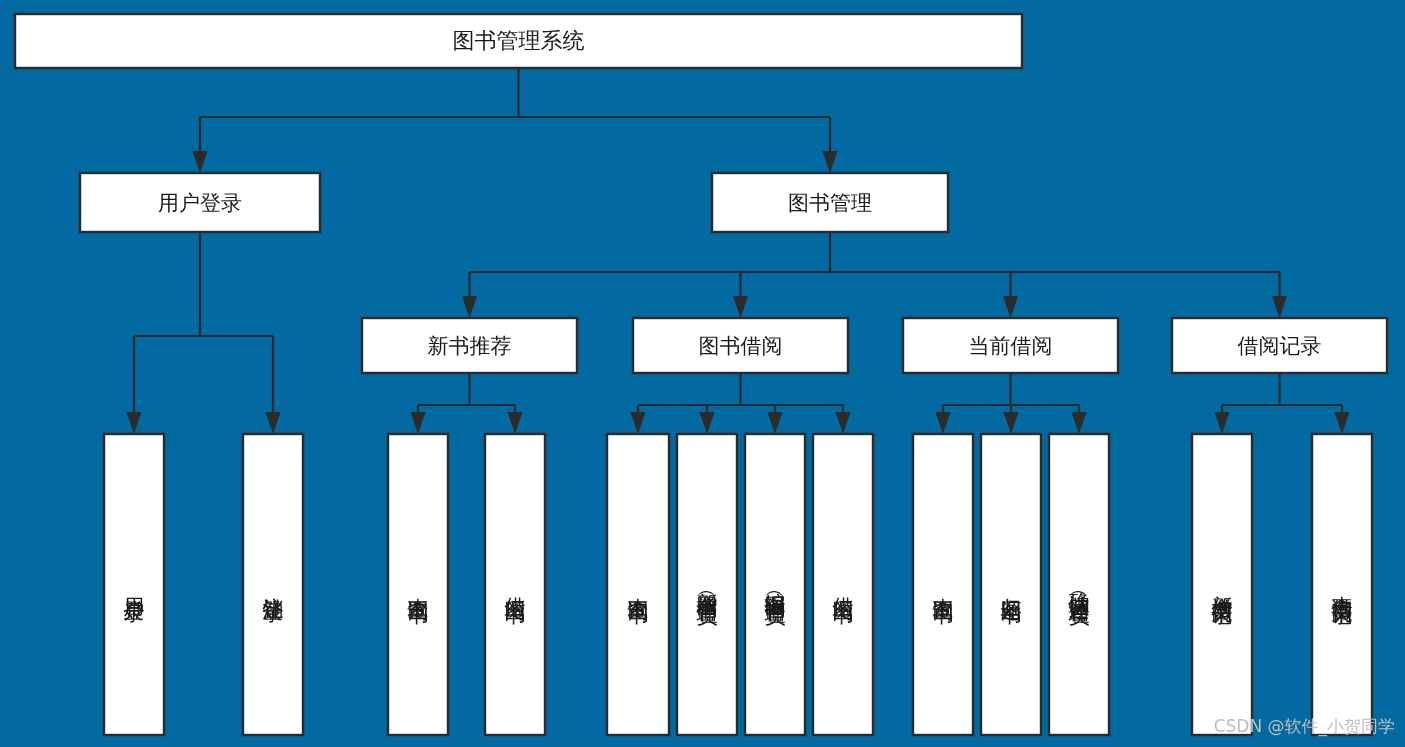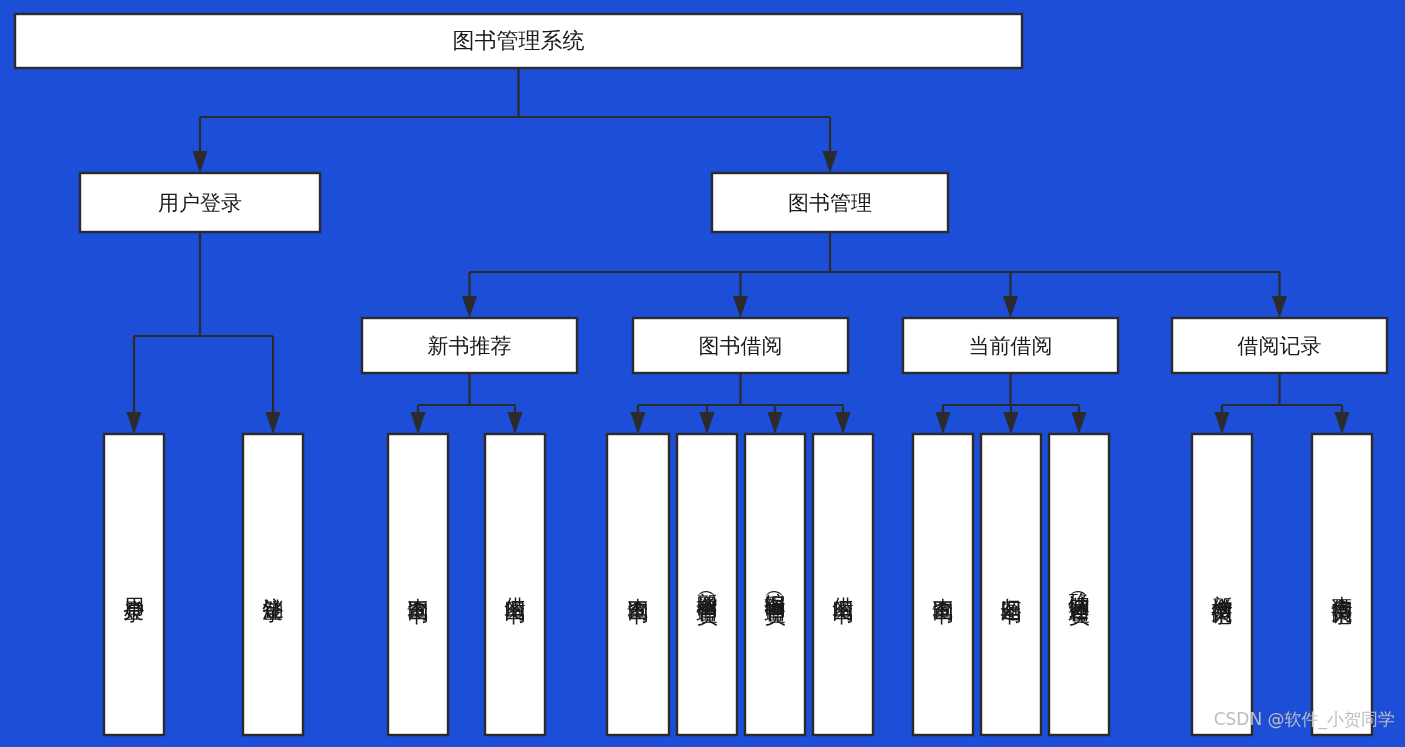--- a/index.html
+++ b/index.html
@@ -12,21 +12,21 @@
     width: 1405px;
     height: 747px;
     font-family: "DejaVu Sans", "Liberation Sans", sans-serif;
     overflow: hidden;
     position: relative;
   }
   #diagram-root {
     position: relative;
     width: 1405px;
     height: 747px;
-    background: #1d4ed8;
+    background: #0369a1;
   }
   svg#diagram-svg {
     position: absolute;
     left: 0;
     top: 0;
     width: 1405px;
     height: 747px;
     display: block;
   }
   .node-box {
@@ -59,21 +59,21 @@
     font-size: 21px;
     fill: #1a1a1a;
     text-anchor: middle;
     writing-mode: vertical-rl;
     dominant-baseline: central;
     letter-spacing: 2px;
   }
   .watermark-text {
     position: absolute;
     right: 10px;
-    bottom: 16px;
+    bottom: 9px;
     font-family: "DejaVu Sans", "Liberation Sans", sans-serif;
     font-size: 17px;
     color: #bdbdbd;
     white-space: nowrap;
     user-select: none;
   }
 </style>
 </head>
 <body>
 

